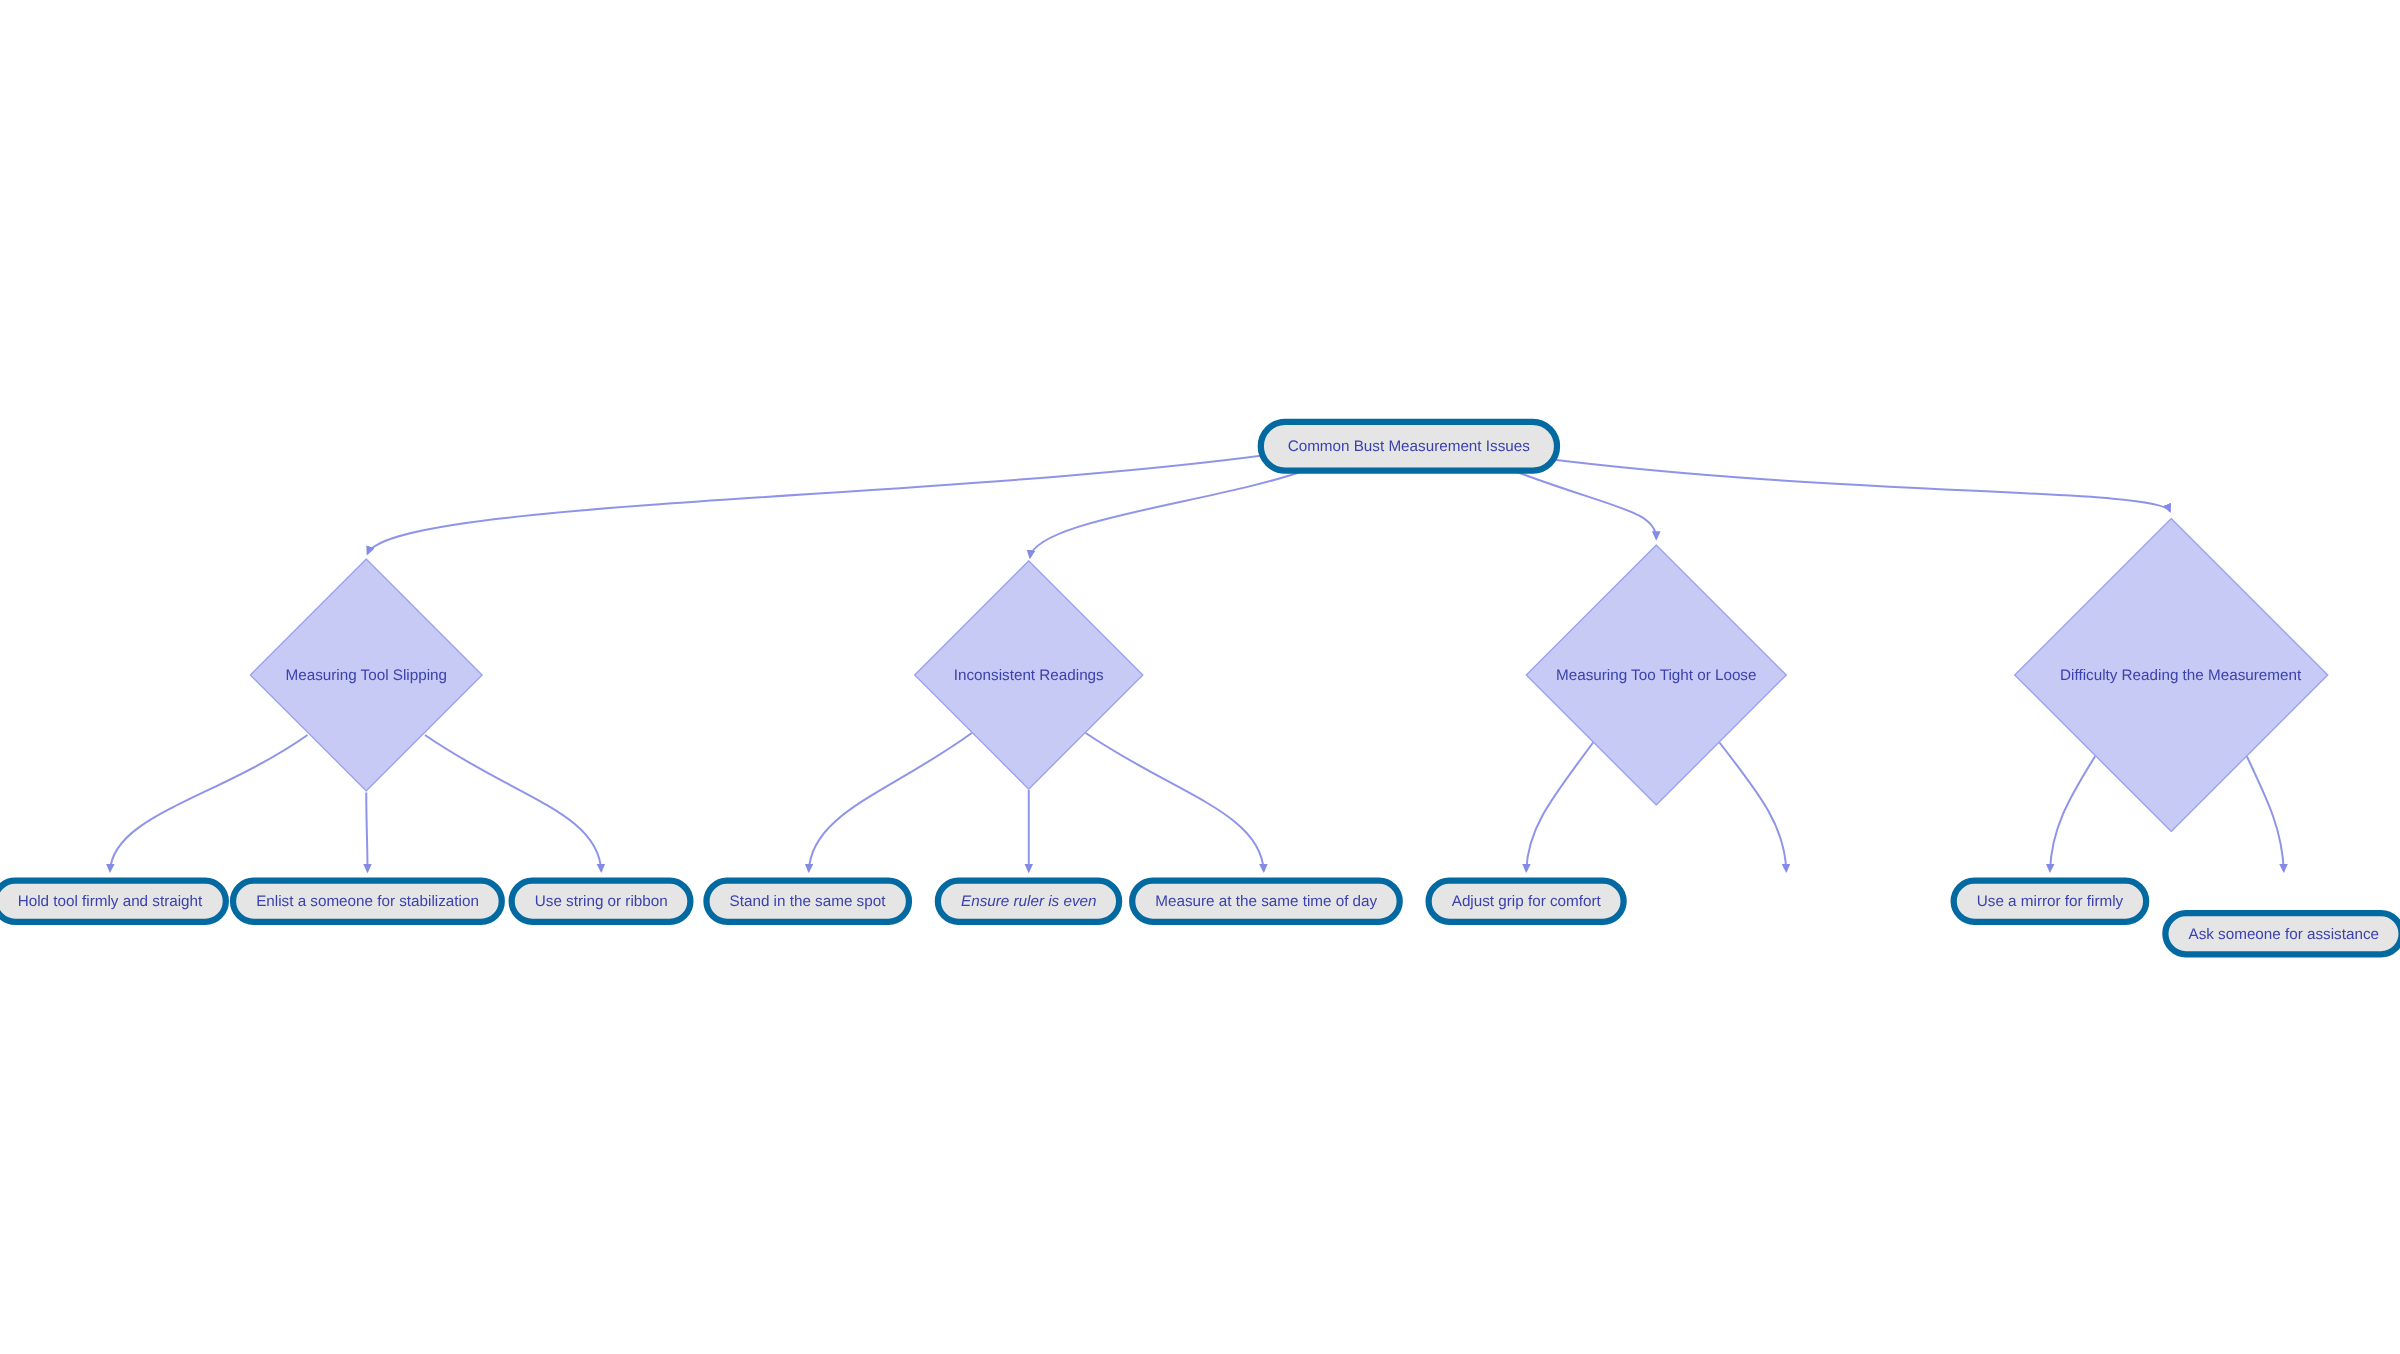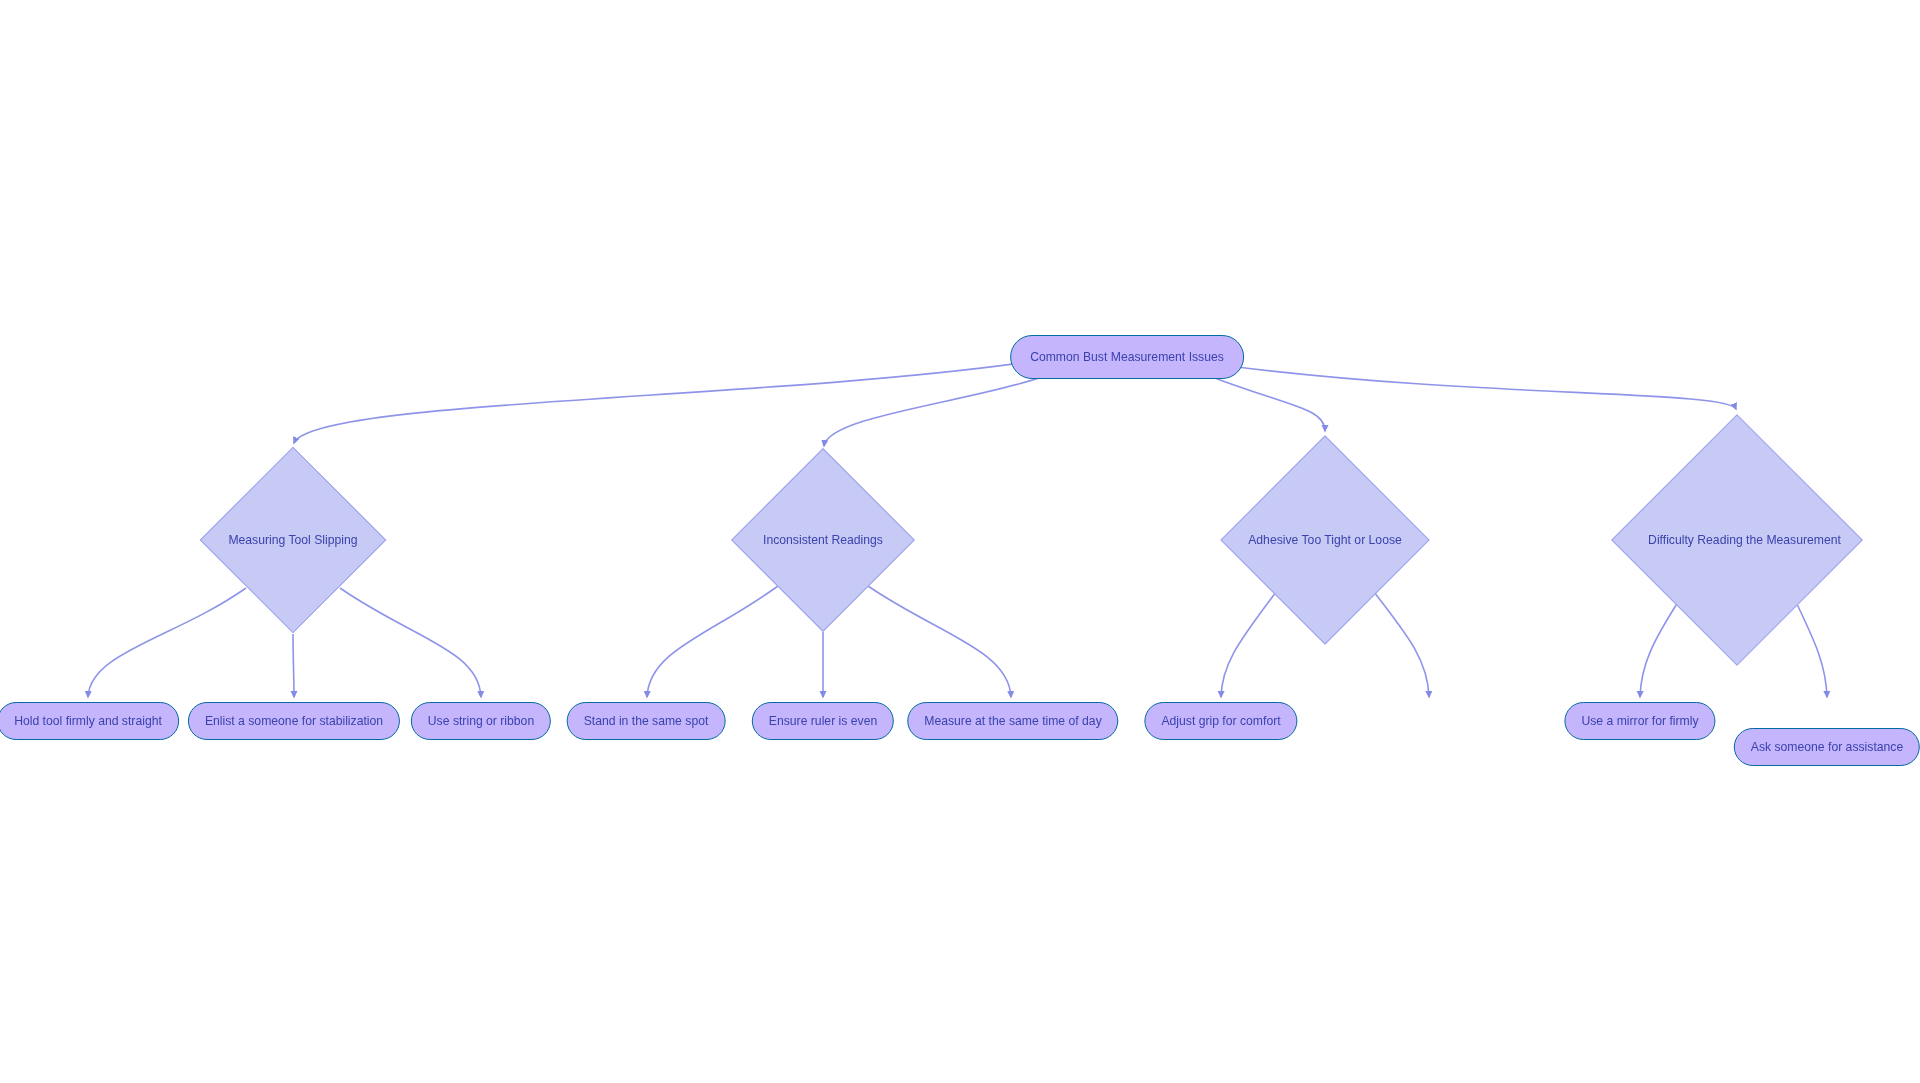--- a/index.html
+++ b/index.html
@@ -29,22 +29,22 @@
     stroke-width: 1.6;
   }
   .pill {
     position: absolute;
     display: inline-flex;
     align-items: center;
     justify-content: center;
     height: 38px;
     padding: 0 16px;
     border-radius: 20px;
-    background: #c4b5fd;
-    border: 1px solid #0369a1;
+    background: #e5e5e5;
+    border: 5px solid #0369a1;
     color: #3b42ae;
     font-size: 12.2px;
     white-space: nowrap;
     transform: translateX(-50%);
     box-sizing: border-box;
   }
   .pill.root {
     height: 44px;
     border-radius: 22px;
     padding: 0 19px;
@@ -99,31 +99,31 @@
 
   <div class="pill root" style="left:1127px; top:335px;">Common Bust Measurement Issues</div>
 
   <div class="diamond-shape" style="left:227px; top:474px; width:132px; height:132px;"></div>
   <div class="diamond-label" style="left:293px; top:540px;">Measuring Tool Slipping</div>
 
   <div class="diamond-shape" style="left:758px; top:475px; width:130px; height:130px;"></div>
   <div class="diamond-label" style="left:823px; top:540px;">Inconsistent Readings</div>
 
   <div class="diamond-shape" style="left:1251px; top:466px; width:148px; height:148px;"></div>
-  <div class="diamond-label" style="left:1325px; top:540px;">Adhesive Too Tight or Loose</div>
+  <div class="diamond-label" style="left:1325px; top:540px;">Measuring Too Tight or Loose</div>
 
   <div class="diamond-shape" style="left:1648px; top:451px; width:178px; height:178px;"></div>
   <div class="diamond-label" style="left:1737px; top:540px;padding-left:15px;">Difficulty Reading the Measurement</div>
 
   <div class="pill" style="left:88px; top:702px;">Hold tool firmly and straight</div>
   <div class="pill" style="left:294px; top:702px;">Enlist a someone for stabilization</div>
   <div class="pill" style="left:481px; top:702px;">Use string or ribbon</div>
 
   <div class="pill" style="left:646px; top:702px;">Stand in the same spot</div>
-  <div class="pill" style="left:823px; top:702px;">Ensure ruler is even</div>
+  <div class="pill" style="left:823px; top:702px;font-style:italic;">Ensure ruler is even</div>
   <div class="pill" style="left:1013px; top:702px;">Measure at the same time of day</div>
 
   <div class="pill" style="left:1221px; top:702px;">Adjust grip for comfort</div>
 
   <div class="pill" style="left:1640px; top:702px;">Use a mirror for firmly</div>
   <div class="pill" style="left:1827px; top:728px;">Ask someone for assistance</div>
 
 </div>
 
 </body></html>

